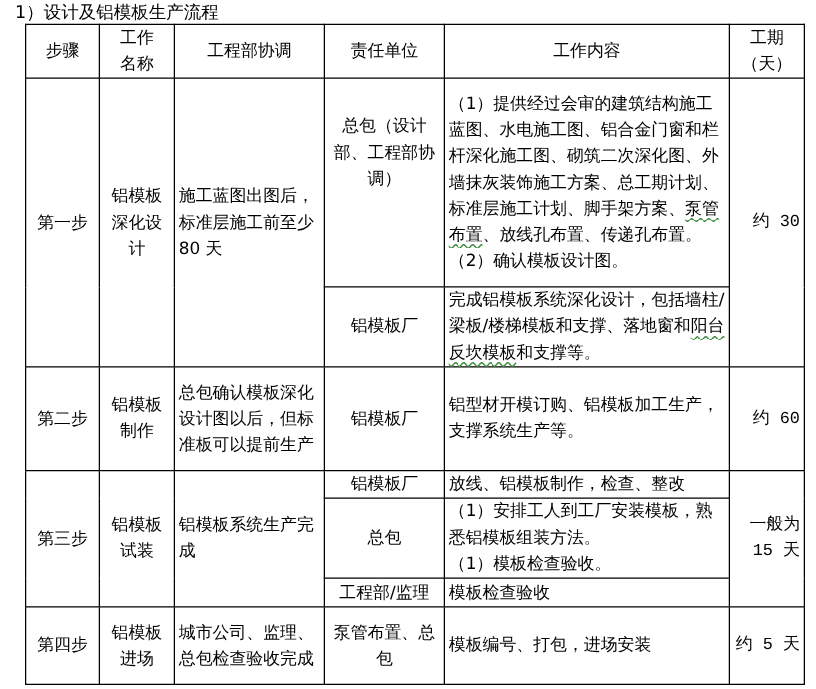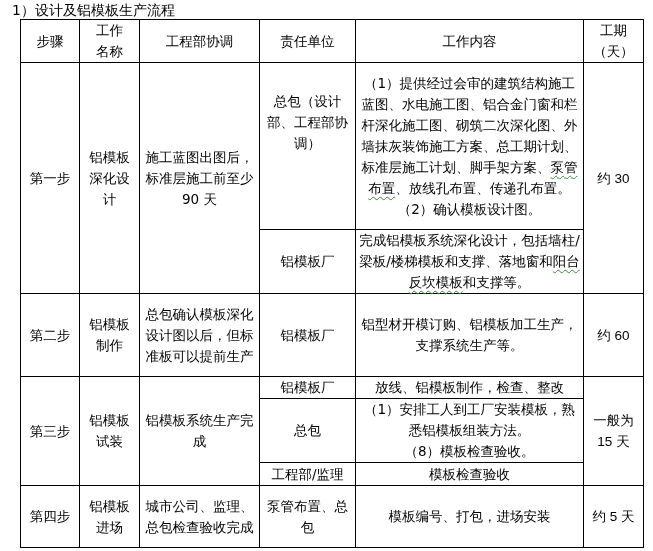--- a/index.html
+++ b/index.html
@@ -3,22 +3,22 @@
 <meta charset="utf-8">
 <style>
   html, body { margin: 0; padding: 0; background: #ffffff; }
   body { width: 653px; height: 551px; position: relative; overflow: hidden;
          font-family: "DejaVu Sans", "Liberation Sans", sans-serif; color: #000; }
   .title { position: absolute; left: 12px; top: 1px; font-size: 14px; line-height: 18px; white-space: nowrap; }
   table { position: absolute; left: 20px; top: 19px; border-collapse: collapse; table-layout: fixed; }
   td, th { border: 1px solid #000; font-size: 13.5px; line-height: 21px; font-weight: normal;
            padding: 0 3px; vertical-align: middle; }
   .c { text-align: center; }
-  .l { text-align: center; }
-  .num { font-family: Liberation Sans, sans-serif; }
+  .l { text-align: left; }
+  .num { font-family: Liberation Mono, monospace; text-align: right; }
   .wavy { text-decoration: underline wavy #3a8a3a; text-decoration-thickness: 1px; text-underline-offset: 3px; }
 </style>
 </head>
 <body>
 
 <div class="title">1）设计及铝模板生产流程</div>
 
 <table>
   <colgroup>
     <col style="width:59px">
@@ -34,21 +34,21 @@
     <th class="c"><span>工作</span><br><span>名称</span></th>
     <th class="c">工程部协调</th>
     <th class="c">责任单位</th>
     <th class="c">工作内容</th>
     <th class="c"><span>工期</span><br><span>（天）</span></th>
   </tr>
 
   <tr style="height:167px">
     <td class="c" rowspan="2">第一步</td>
     <td class="c" rowspan="2">铝模板深化设计</td>
-    <td class="l" rowspan="2">施工蓝图出图后，标准层施工前至少 90 天</td>
+    <td class="l" rowspan="2">施工蓝图出图后，标准层施工前至少 80 天</td>
     <td class="c" style="vertical-align:middle;padding-bottom:48px">总包（设计部、工程部协调）</td>
     <td class="l" style="text-indent:0">
       <span>（1）提供经过会审的建筑结构施工蓝图、水电施工图、铝合金门窗和栏杆深化施工图、砌筑二次深化图、外墙抹灰装饰施工方案、总工期计划、标准层施工计划、脚手架方案、</span><span class="wavy">泵管布置</span><span>、放线孔布置、传递孔布置。</span><br><span>（2）确认模板设计图。</span>
     </td>
     <td class="c num" rowspan="2">约 30</td>
   </tr>
   <tr style="height:63px">
     <td class="c">铝模板厂</td>
     <td class="l">
       <span>完成铝模板系统深化设计，包括墙柱/梁板/楼梯模板和支撑、落地窗和</span><span class="wavy">阳台反坎模板</span><span>和支撑等。</span>
@@ -67,21 +67,21 @@
   <tr style="height:22px">
     <td class="c" rowspan="3">第三步</td>
     <td class="c" rowspan="3">铝模板试装</td>
     <td class="l" rowspan="3">铝模板系统生产完成</td>
     <td class="c">铝模板厂</td>
     <td class="l">放线、铝模板制作，检查、整改</td>
     <td class="c num" rowspan="3">一般为 15 天</td>
   </tr>
   <tr style="height:63px">
     <td class="c">总包</td>
-    <td class="l"><span>（1）安排工人到工厂安装模板，熟悉铝模板组装方法。</span><br><span>（8）模板检查验收。</span></td>
+    <td class="l"><span>（1）安排工人到工厂安装模板，熟悉铝模板组装方法。</span><br><span>（1）模板检查验收。</span></td>
   </tr>
   <tr style="height:23px">
     <td class="c">工程部/监理</td>
     <td class="l">模板检查验收</td>
   </tr>
 
   <tr style="height:62px">
     <td class="c">第四步</td>
     <td class="c">铝模板进场</td>
     <td class="l">城市公司、监理、总包检查验收完成</td>

